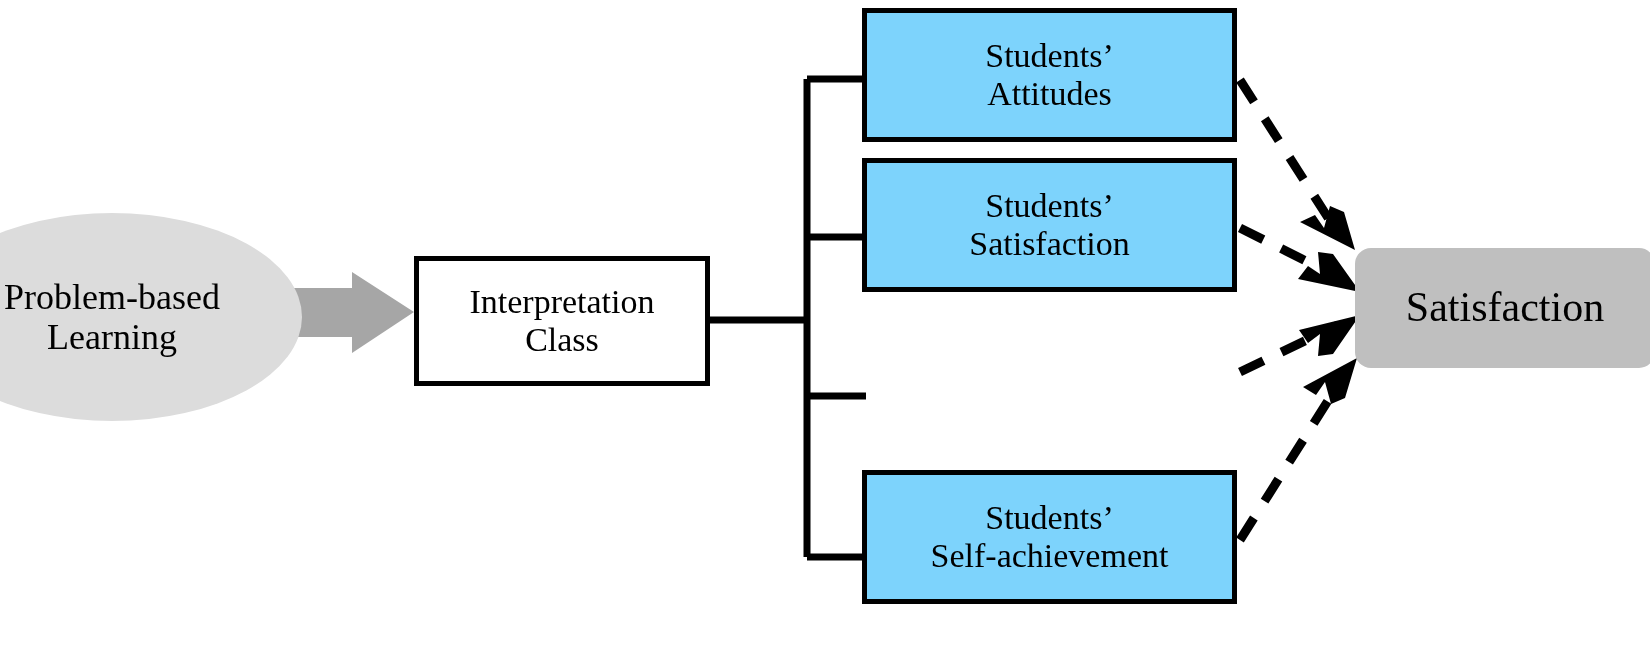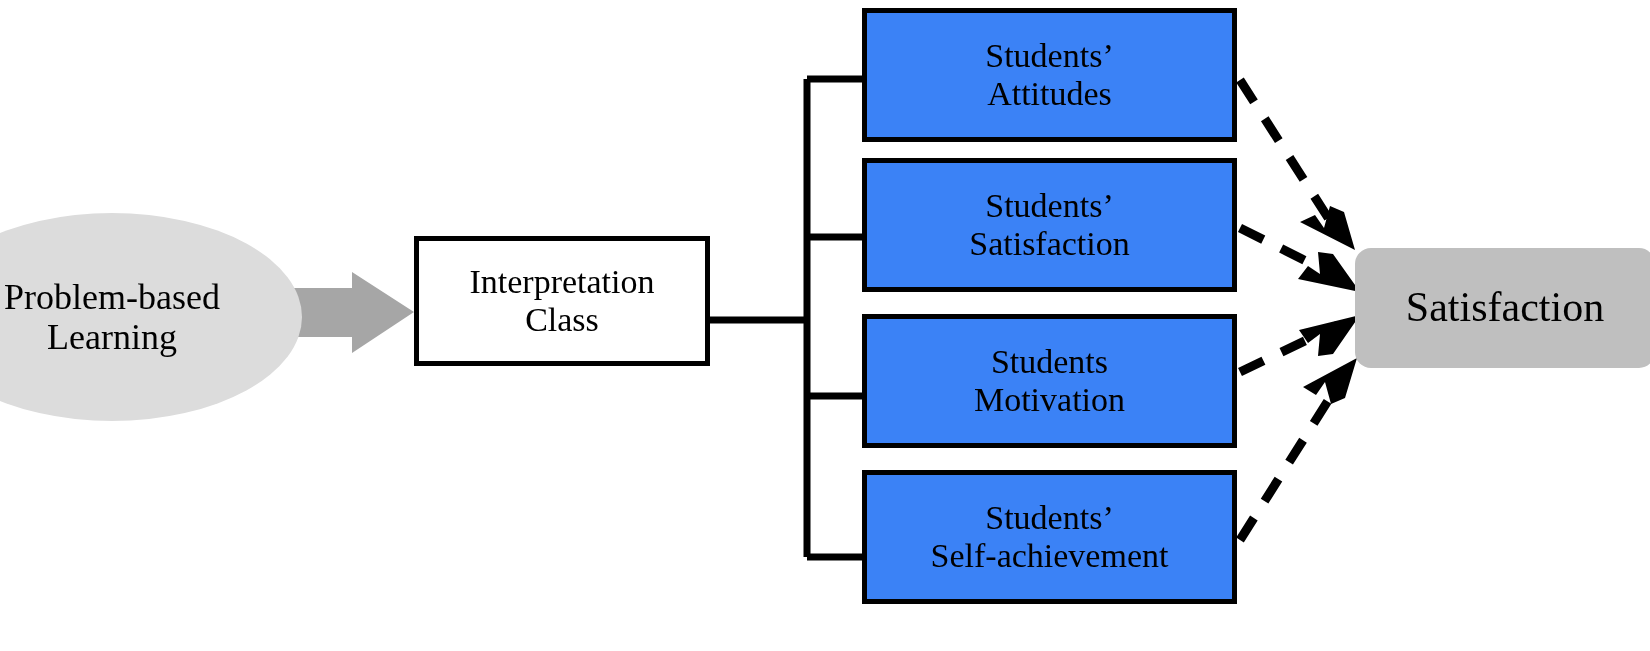--- a/index.html
+++ b/index.html
@@ -50,31 +50,31 @@
     background: #dcdcdc;
     border-radius: 50% / 50%;
     font-size: 36px;
   }
   #node-source .node-text {
   }
 
   
   #node-interpretation {
     left: 414px;
-    top: 236px;
+    top: 256px;
     width: 296px;
     height: 130px;
     background: #ffffff;
     border: 5px solid #000000;
     font-size: 34px;
   }
 
   
   .outcome-box {
-    background: #3b82f6;
+    background: #7dd3fc;
     border: 5px solid #000000;
     font-size: 34px;
     left: 862px;
     width: 375px;
   }
   #node-outcome-0 { top: 8px;   height: 134px; }
   #node-outcome-1 { top: 158px; height: 134px; }
   #node-outcome-2 { top: 314px; height: 134px; }
   #node-outcome-3 { top: 470px; height: 134px; }
 
@@ -143,24 +143,20 @@
   <div class="node outcome-box" id="node-outcome-0">
     <span class="node-text">Students’
 Attitudes</span>
   </div>
 
   <div class="node outcome-box" id="node-outcome-1">
     <span class="node-text">Students’
 Satisfaction</span>
   </div>
 
-  <div class="node outcome-box" id="node-outcome-2">
-    <span class="node-text">Students
-Motivation</span>
-  </div>
 
   <div class="node outcome-box" id="node-outcome-3">
     <span class="node-text">Students’
 Self-achievement</span>
   </div>
 
   <div class="node" id="node-target">
     <span class="node-text">Satisfaction</span>
   </div>
 

